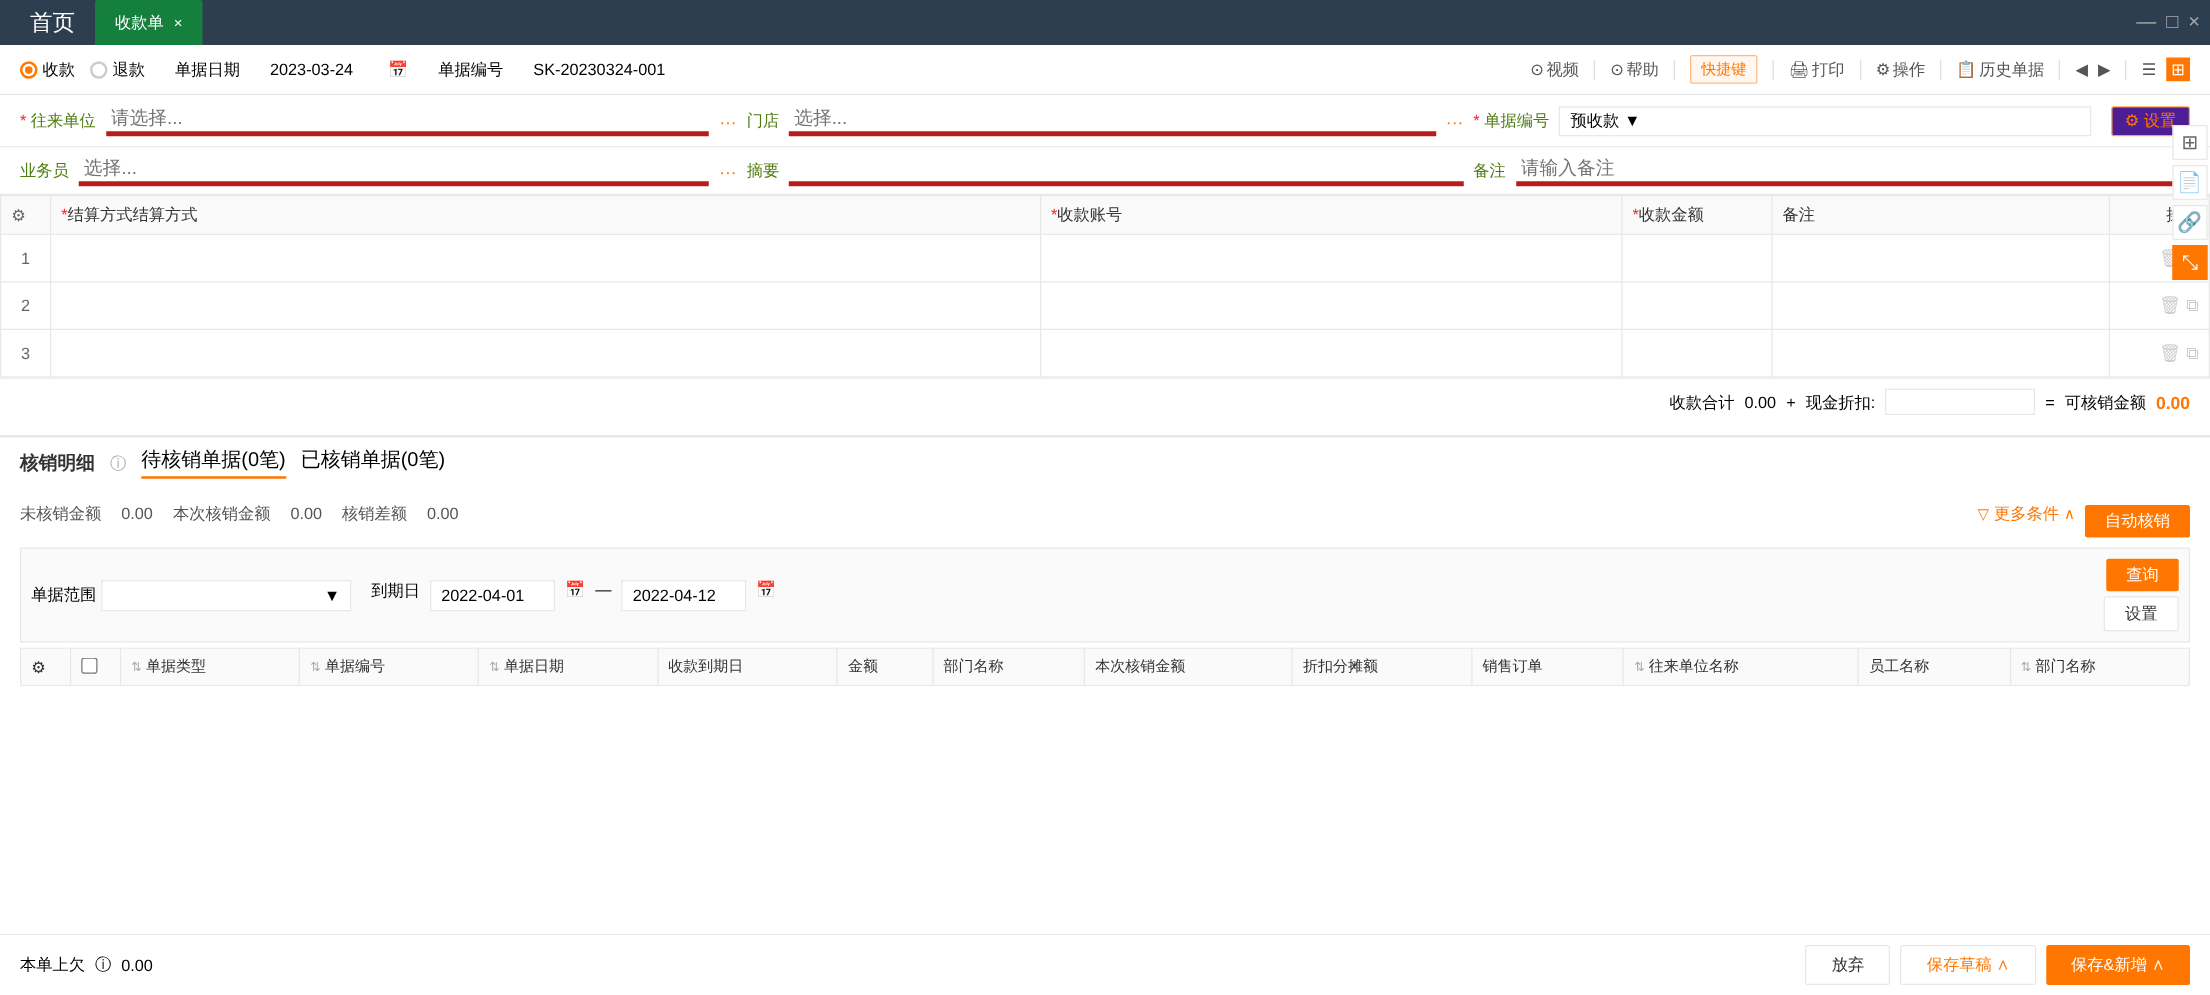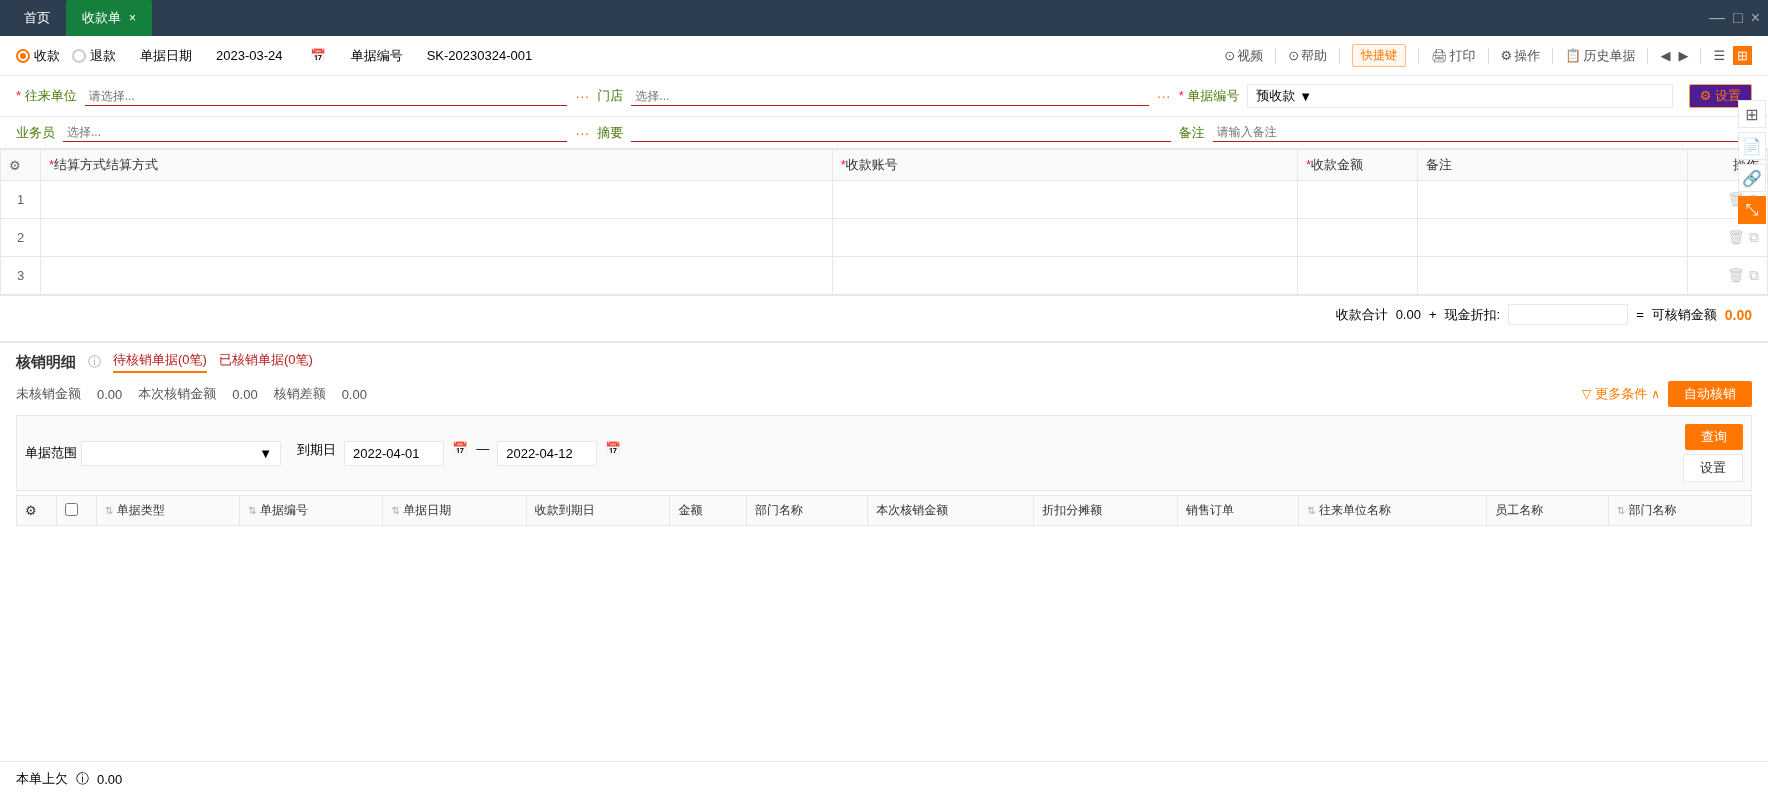--- a/index.html
+++ b/index.html
@@ -6,21 +6,21 @@
     body { background: #f0f2f5; overflow: hidden; width: 1768px; height: 796px; }
 
     
     .top-nav {
       display: flex; align-items: center;
       background: #1a1a2e; height: 36px; padding: 0 8px;
       color: #fff;
     }
     .nav-home {
       padding: 0 16px; height: 100%; display: flex; align-items: center;
-      color: #fff; font-size: 13px; cursor: pointer;
+      color: #fff; font-size: 18px; cursor: pointer;
     }
     .nav-tab {
       display: flex; align-items: center;
       background: #15803d; color: #fff;
       padding: 0 16px; height: 100%; font-size: 13px; cursor: pointer;
       border-radius: 2px 2px 0 0;
     }
     .nav-tab .close-icon { margin-left: 8px; font-size: 12px; cursor: pointer; }
     .nav-spacer { flex: 1; }
     .nav-right { display: flex; align-items: center; gap: 8px; }
@@ -68,22 +68,22 @@
       border-bottom: 1px solid #e8e8e8;
       background: #fff;
     }
     .form-field {
       display: flex; align-items: center; gap: 8px;
     }
     .form-field-label { color: #4d7c0f; white-space: nowrap; }
     .form-field-label::before { content: '* '; color: #f5222d; }
     .form-field-label.no-required::before { content: ''; }
     .form-field-input {
-      flex: 1; border: none; border-bottom: 1px solid #b91c1c;
-      padding: 2px 4px; outline: none; color: #15803d; font-size: 12px;
+      flex: 1; border: none; border-bottom: 4px solid #b91c1c;
+      padding: 2px 4px; outline: none; color: #15803d; font-size: 15px;
     }
     .more-icon { color: #ff7700; cursor: pointer; font-size: 14px; }
 
     
     .form-fields-2 {
       display: grid;
       grid-template-columns: 1fr 1fr 1fr;
       padding: 6px 16px;
       gap: 8px;
       border-bottom: 1px solid #e8e8e8;
@@ -132,34 +132,34 @@
       padding: 8px 16px;
       border-top: 2px solid #e8e8e8;
     }
     .hexiao-header {
       display: flex; align-items: center; gap: 12px;
       margin-bottom: 8px;
     }
     .hexiao-title { font-size: 15px; font-weight: bold; color: #333; }
     .hexiao-info-icon { color: #aaa; cursor: pointer; }
     .hexiao-tab {
-      color: #b91c1c; font-size: 13px; cursor: pointer;
+      color: #000000; font-size: 16px; cursor: pointer;
       border-bottom: 2px solid transparent;
       padding-bottom: 2px;
     }
     .hexiao-tab.active { border-bottom-color: #ff7700; }
 
     .hexiao-stats {
       display: flex; align-items: center; gap: 16px;
       margin-bottom: 8px; font-size: 12px; color: #555;
     }
     .filter-label { color: #ff7700; font-size: 12px; cursor: pointer; display: flex; align-items: center; gap: 4px; }
     .auto-btn {
       background: #ff7700; color: #fff;
-      border: none; padding: 4px 16px; border-radius: 2px; cursor: pointer;
+      border: none; padding: 4px 16px; border-radius: 2px; cursor: pointer; margin-top: 13px;
     }
     .select-field {
       display: flex; align-items: center; gap: 4px;
     }
     .select-box {
       width: 200px; border: 1px solid #e8e8e8;
       padding: 4px 8px; display: flex; align-items: center; justify-content: space-between;
       cursor: pointer; background: #fff;
     }
     .date-range {
@@ -483,13 +483,22 @@
   <div class="sidebar-icon">🔗</div>
   <div class="sidebar-icon active">⤡</div>
 </div>
 
 <div class="bottom-bar">
   <div class="bottom-left">
     <span>本单上欠</span>
     <span>ⓘ</span>
     <span>0.00</span>
   </div>
+  <div class="bottom-right">
+    <button class="btn-abandon">放弃</button>
+    <button class="btn-save-draft">
+      <span>保存草稿</span> ∧
+    </button>
+    <button class="btn-save-new">
+      <span>保存&amp;新增</span> ∧
+    </button>
+  </div>
 </div>
 
 </body></html>

